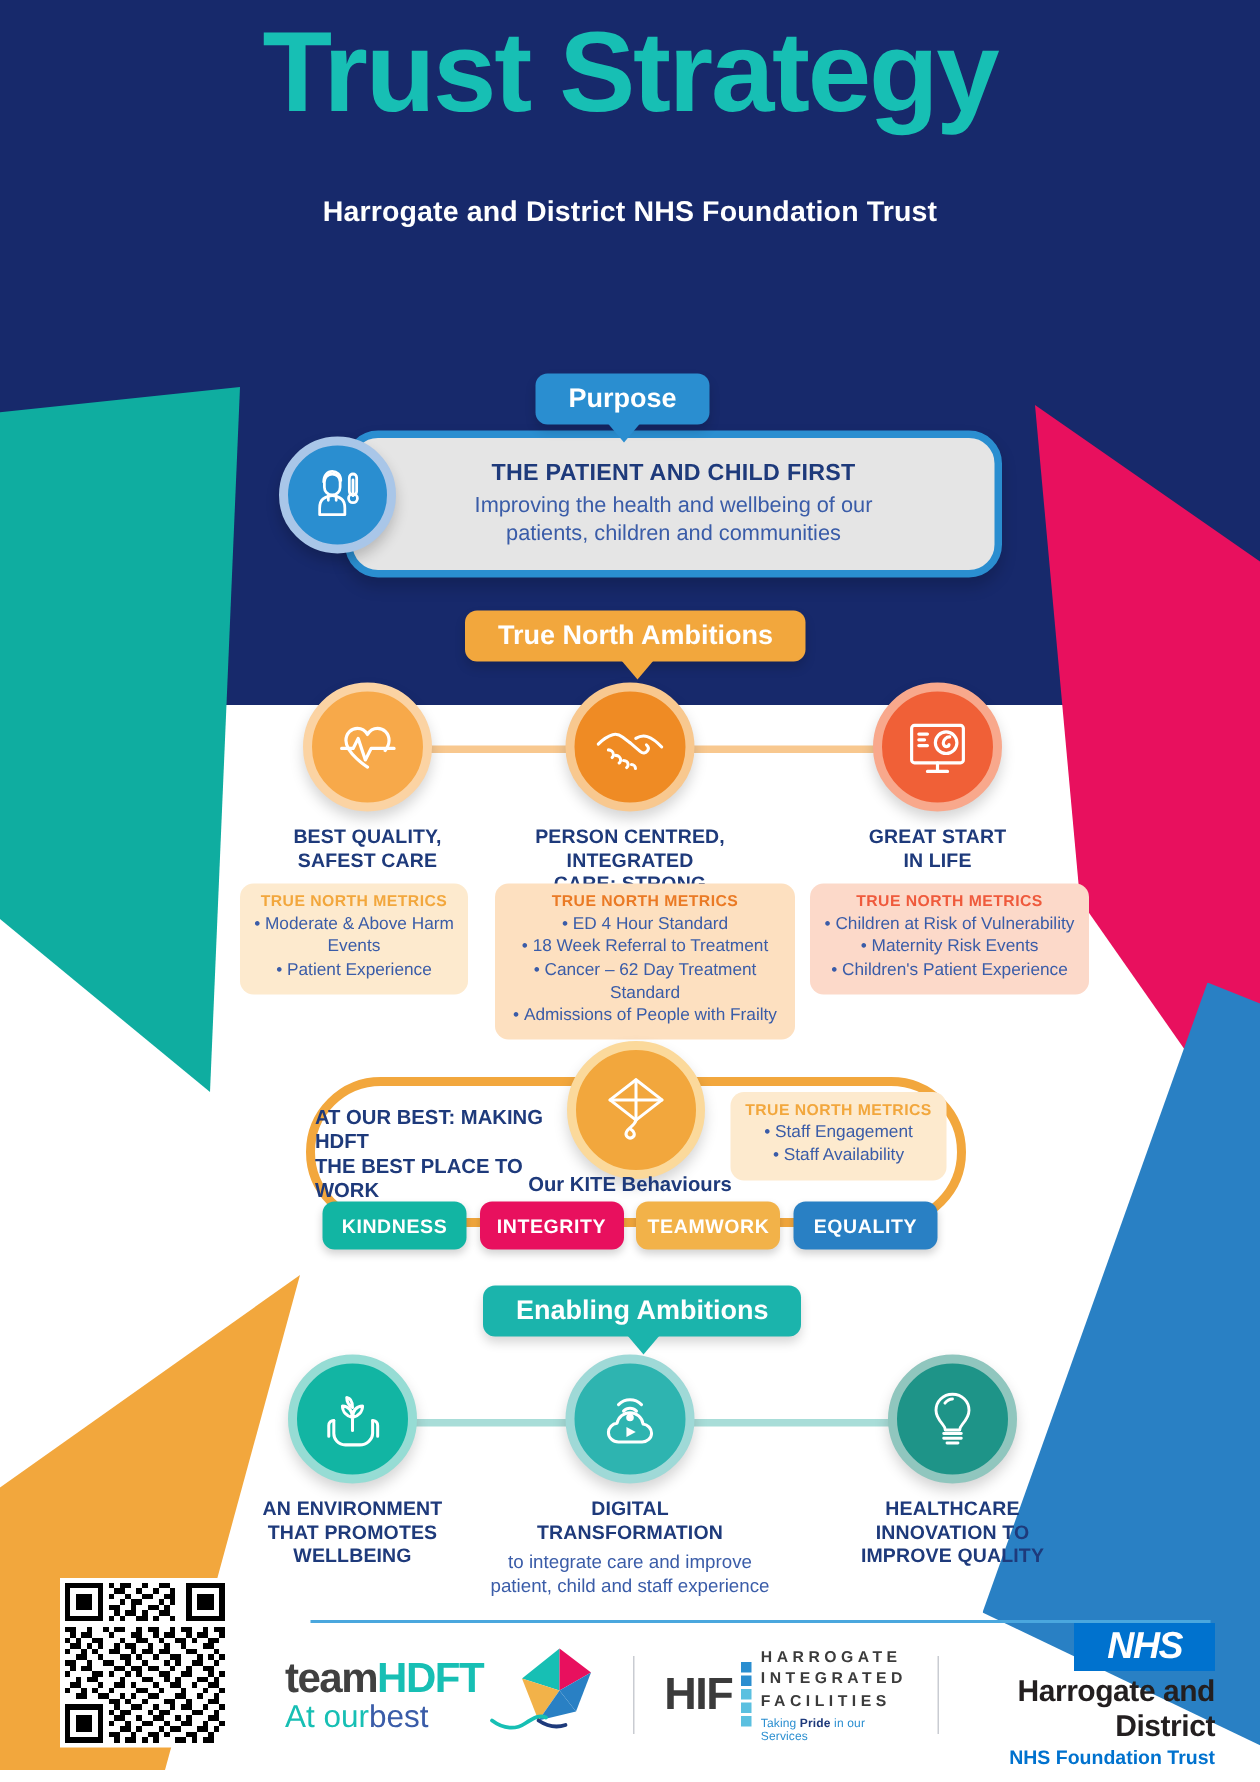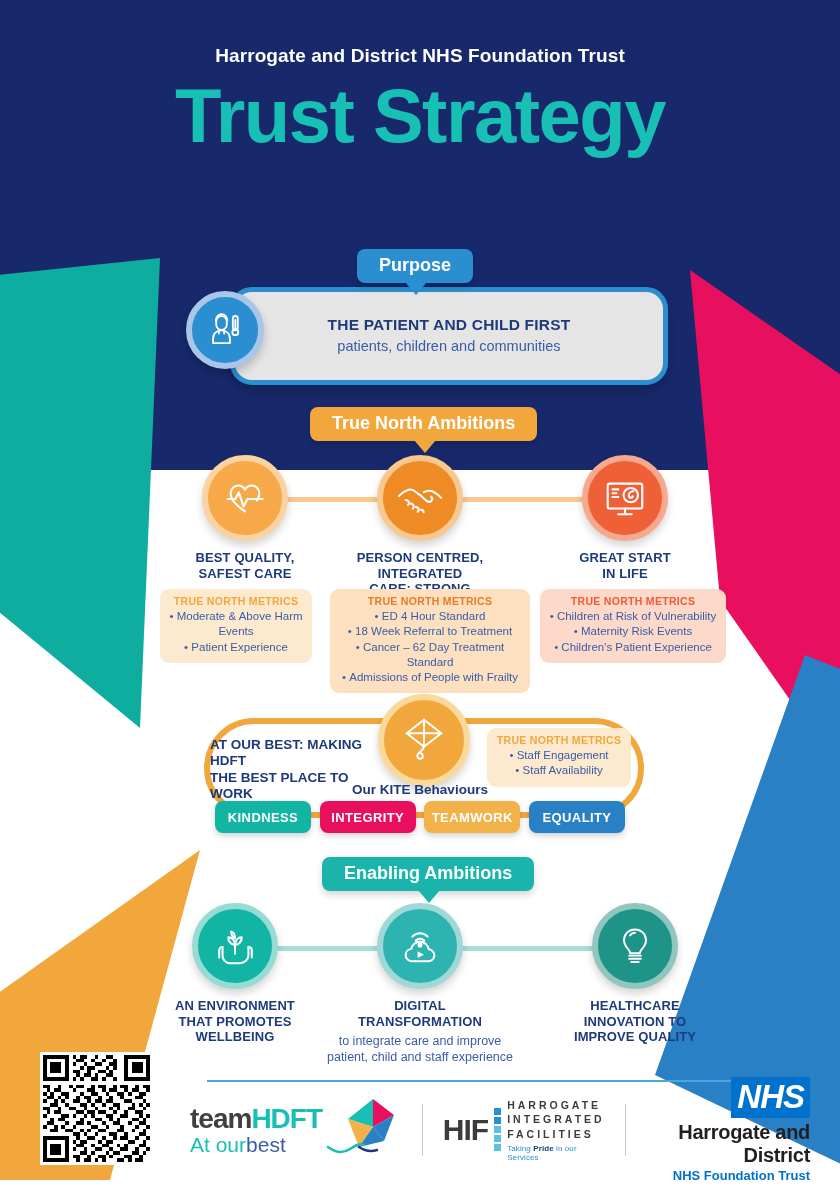--- a/index.html
+++ b/index.html
@@ -99,47 +99,48 @@
   #hif-mark{font-size:30px;font-weight:bold;color:#3b3b3b;letter-spacing:-1px;}
   #hif-dots{display:flex;flex-direction:column;gap:2px;margin:0 6px;}
   #hif-dots i{display:block;width:7px;height:7px;background:#5bc0e0;}
   #hif-dots i:nth-child(1),#hif-dots i:nth-child(2){background:#2a8ed0;}
   .hif-word{font-size:10.5px;font-weight:bold;letter-spacing:3px;color:#3b3b3b;line-height:1.35;}
   #hif-tag{font-size:8px;color:#2a8ed0;margin-top:3px;letter-spacing:.1px;}
   #hif-tag b{color:#1e3a7b;}
 
   #nhs-logo{text-align:right;}
   #nhs-box{display:inline-block;background:#0072ce;color:#fff;font-weight:bold;font-style:italic;
-     font-size:33px;letter-spacing:-1px;padding:1px 6px 2px;}
+     font-size:25px;letter-spacing:-1px;padding:1px 22px 2px;}
   #nhs-name{color:#231f20;font-weight:bold;font-size:20px;margin-top:3px;letter-spacing:-.3px;}
   #nhs-sub{color:#0072ce;font-weight:bold;font-size:13px;margin-top:1px;}
 </style>
 </head>
 <body>
 
 <div id="poster">
 
   <div class="shape" id="navy-bg"></div>
   <div class="shape" id="teal-tri"></div>
   <div class="shape" id="pink-tri"></div>
   <div class="shape" id="blue-tri"></div>
   <div class="shape" id="orange-tri"></div>
 
   <div id="header">
+    <div id="main-title">Trust Strategy</div>
     <div id="trust-name">Harrogate and District NHS Foundation Trust</div>
-    <div id="main-title">Trust Strategy</div>
   </div>
 
   <div class="tab" id="tab-purpose">
     <span>Purpose</span>
   </div>
 
   <div id="purpose-card">
     <div id="purpose-head">THE PATIENT AND CHILD FIRST</div>
     <div id="purpose-body">
+      <div>Improving the health and wellbeing of our</div>
       <div>patients, children and communities</div>
     </div>
   </div>
   <div id="purpose-icon">
     <svg width="42" height="42" viewBox="0 0 48 48" fill="none" stroke="#fff" stroke-width="2.1" stroke-linecap="round" stroke-linejoin="round">
       <path d="M14 14a6 6 0 0 1 12 0v4a6 6 0 0 1-12 0z"></path>
       <path d="M13.5 14c0-5 3-8 6.5-8s6.5 2.5 6.5 7"></path>
       <path d="M13 27c2.5-2 4.5-2.6 7-2.6s4.5.6 7 2.6c2 1.6 2.6 4 2.6 7v5H10.4v-5c0-3 .6-5.4 2.6-7z"></path>
       <path d="M17 24.5v3.5M23 24.5v3.5"></path>
       <rect x="33" y="8" width="5.6" height="16" rx="2.8"></rect>

